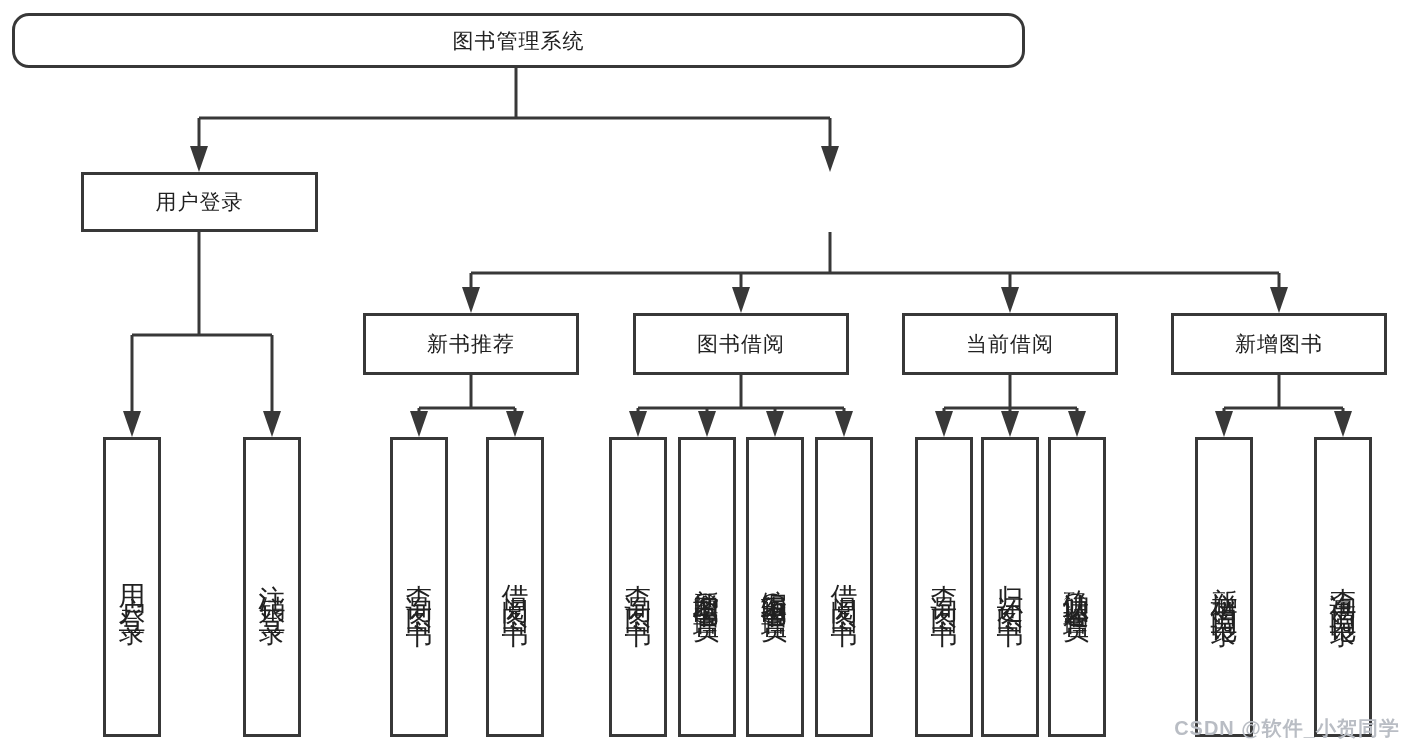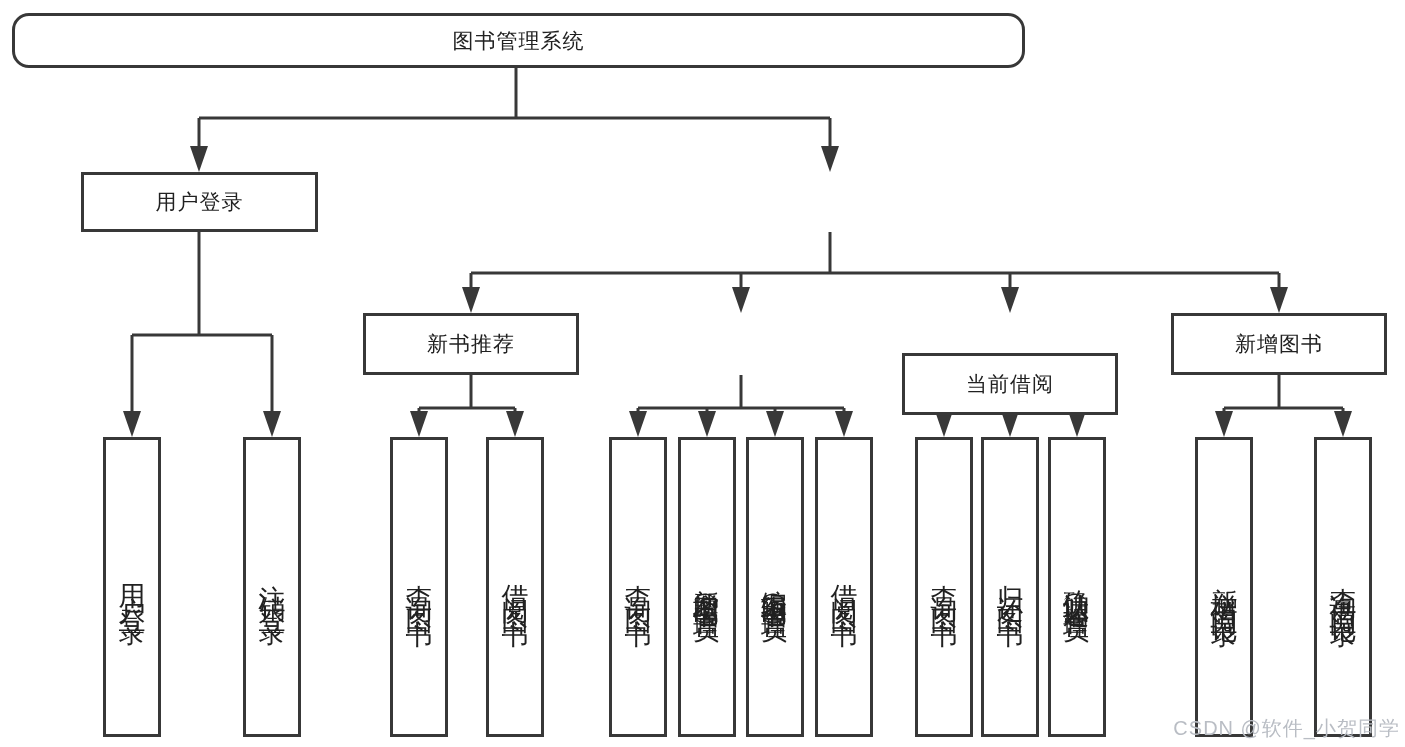--- a/index.html
+++ b/index.html
@@ -39,36 +39,37 @@
   }
   .ls4{font-size:27px;letter-spacing:12px;}
   .ls6{font-size:27px;letter-spacing:7px;}
   .ls9{font-size:26px;letter-spacing:4px;}
   
   .root-box{left:12px;top:13px;width:1013px;height:55px;border-radius:17px;}
   .b-user-login{left:81px;top:172px;width:237px;height:60px;}
   .b-book-mgmt{left:713px;top:172px;width:234px;height:60px;}
   .b-new-book{left:363px;top:313px;width:216px;height:62px;}
   .b-book-borrow{left:633px;top:313px;width:216px;height:62px;}
-  .b-current-borrow{left:902px;top:313px;width:216px;height:62px;margin-top:40px;}
+  .b-current-borrow{left:902px;top:313px;width:216px;height:62px;}
   .b-borrow-record{left:1171px;top:313px;width:216px;height:62px;}
   .leaf{top:437px;width:58px;height:300px;}
   .p1{left:103px;} .p2{left:243px;}
   .p3{left:390px;} .p4{left:486px;}
   .p5{left:609px;} .p6{left:678px;} .p7{left:746px;} .p8{left:815px;}
   .p9{left:915px;} .p10{left:981px;} .p11{left:1048px;}
   .p12{left:1195px;} .p13{left:1314px;}
   .watermark{
     position:absolute;
     right:5px;bottom:5px;
     font-size:20px;
     letter-spacing:1px;
     color:var(--wm);
     z-index:3;
     white-space:nowrap;
+    font-weight:bold;
   }
 </style>
 </head>
 <body>
 
 <div class="canvas">
 
   <svg class="connector-layer" width="1405" height="747" aria-hidden="true">
 
     <g>
@@ -149,20 +150,23 @@
     <span class="h-label">图书管理系统</span>
   </div>
 
   <div class="box b-user-login">
     <span class="h-label">用户登录</span>
   </div>
 
   <div class="box b-new-book">
     <span class="h-label">新书推荐</span>
   </div>
+  <div class="box b-book-borrow">
+    <span class="h-label">图书借阅</span>
+  </div>
   <div class="box b-current-borrow">
     <span class="h-label">当前借阅</span>
   </div>
   <div class="box b-borrow-record">
     <span class="h-label">新增图书</span>
   </div>
 
   <div class="box leaf p1">
     <span class="v-text ls4">用户登录</span>
   </div>

